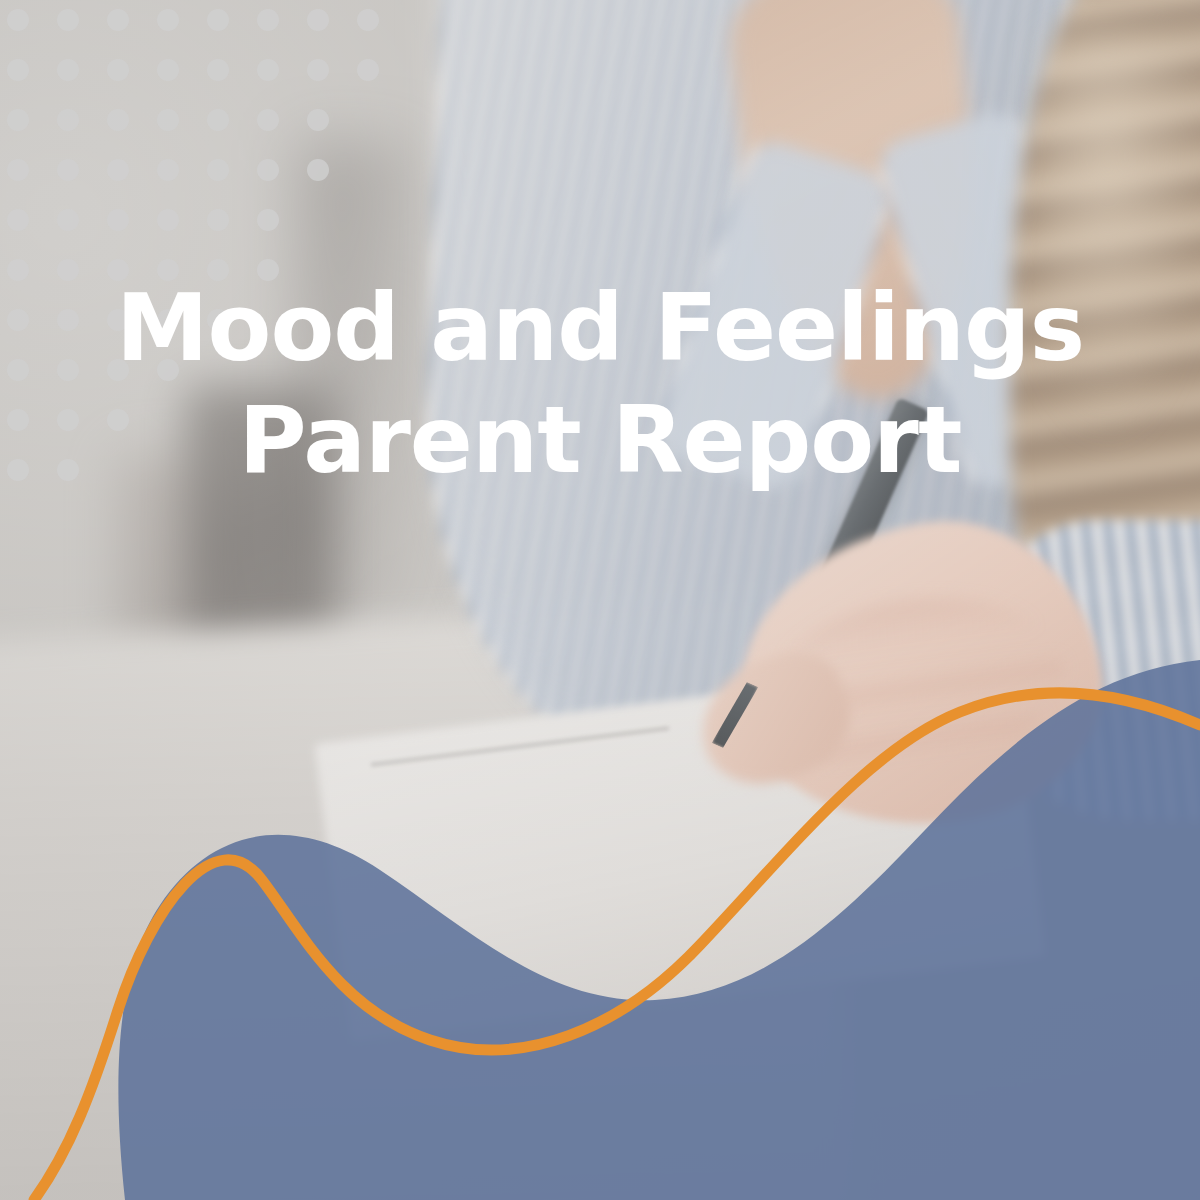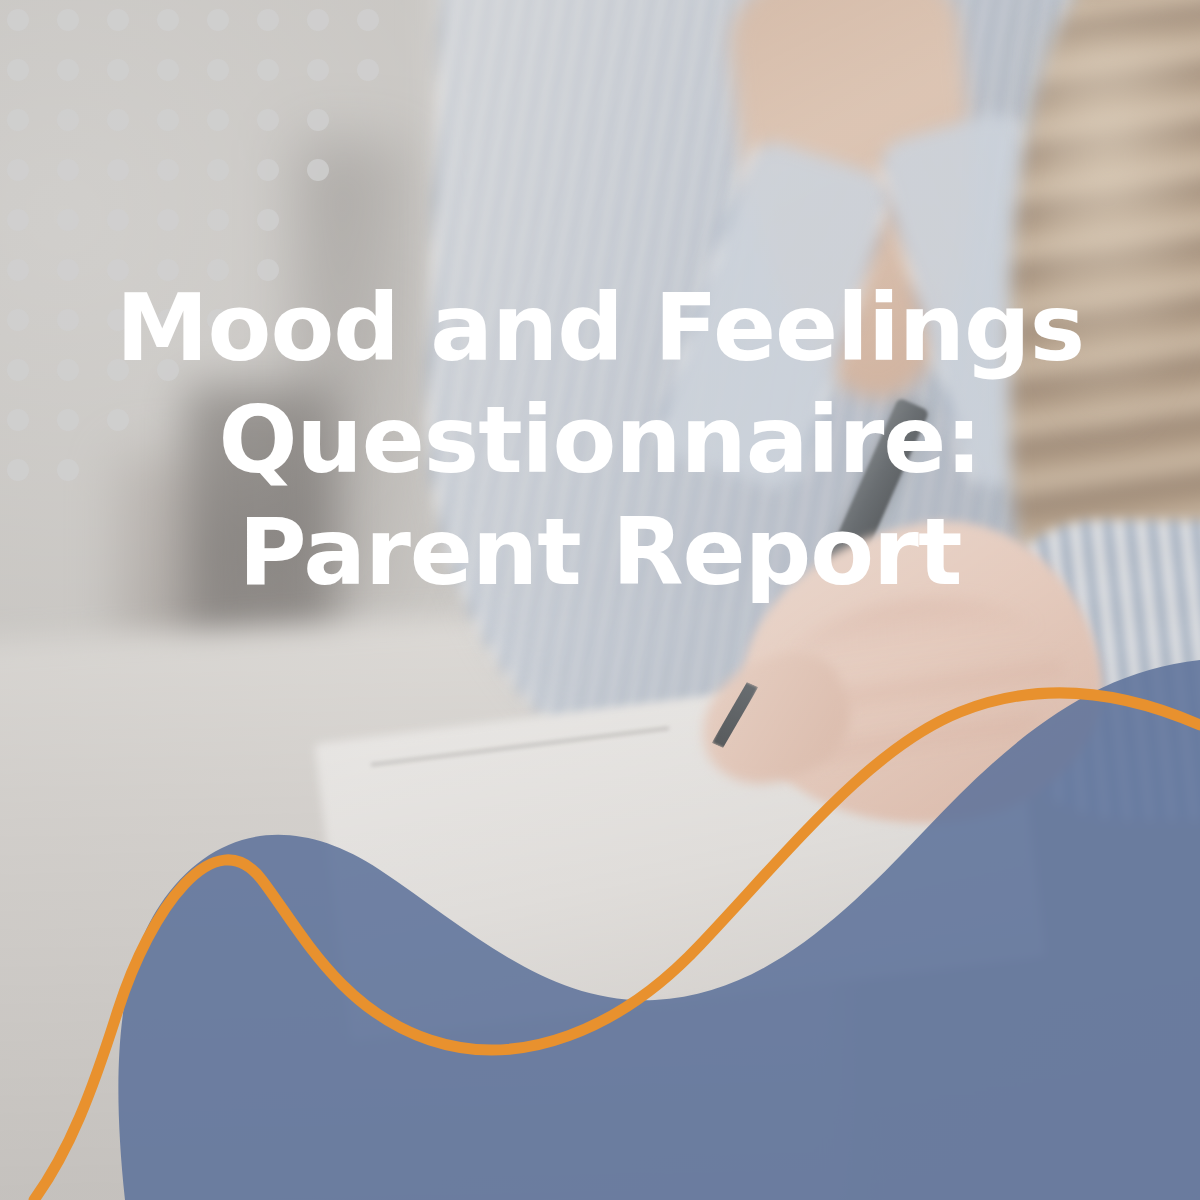--- a/index.html
+++ b/index.html
@@ -418,21 +418,20 @@
         <circle cx="68" cy="420" r="11"></circle>
         <circle cx="118" cy="420" r="11"></circle>
 
       <circle cx="18" cy="470" r="11"></circle>
         <circle cx="68" cy="470" r="11"></circle>
     </g>
   </svg>
 
   <div class="title-block">
     <span class="title-line">Mood and Feelings</span>
-    <span class="title-line">Questionnaire:</span>
     <span class="title-line">Parent Report</span>
   </div>
 
   <svg class="shapes" viewBox="0 0 1200 1200">
 
     <path fill="#5E739B" fill-opacity="0.88" d="M 1200,660
              C 1090,672 1010,740 925,830
              C 840,920 760,995 655,1000
              C 548,1005 470,930 380,870
              C 290,810 210,830 160,905

